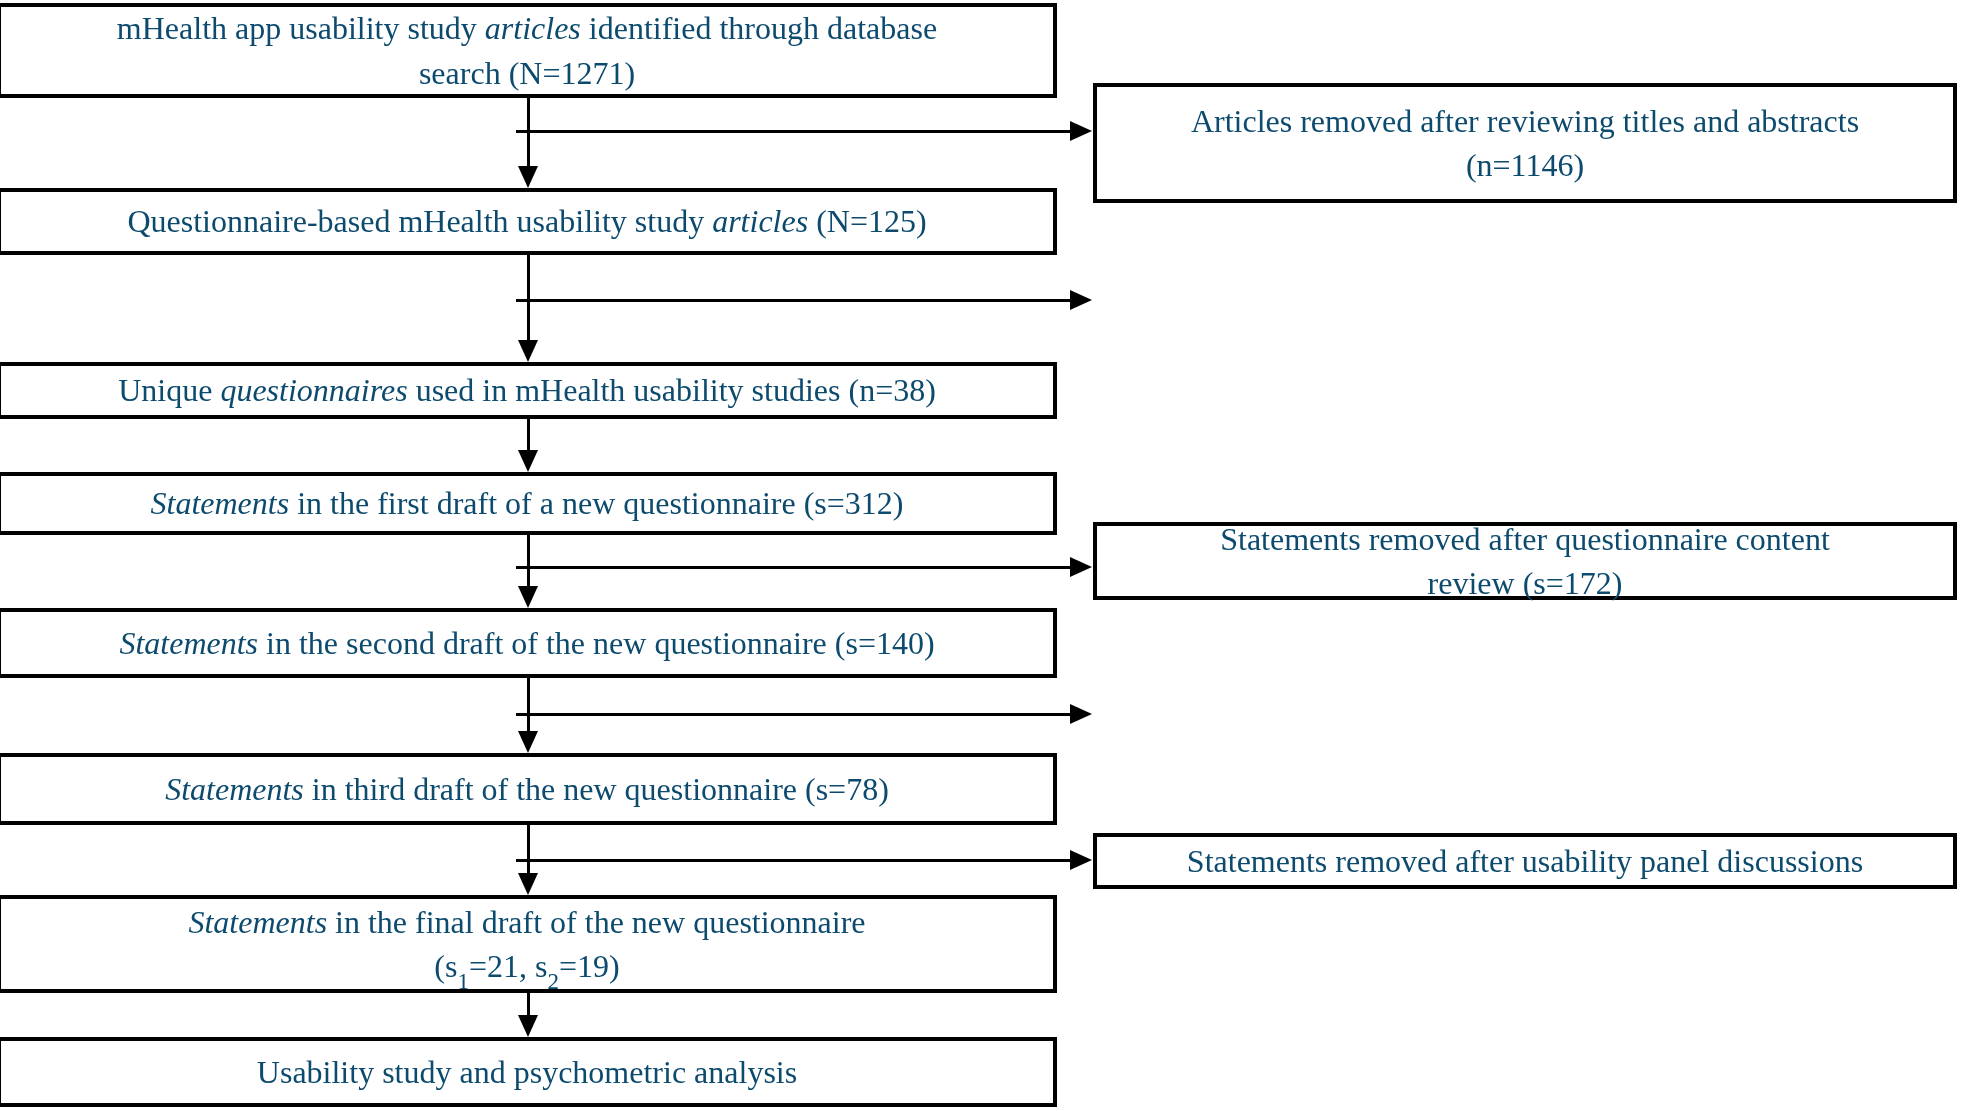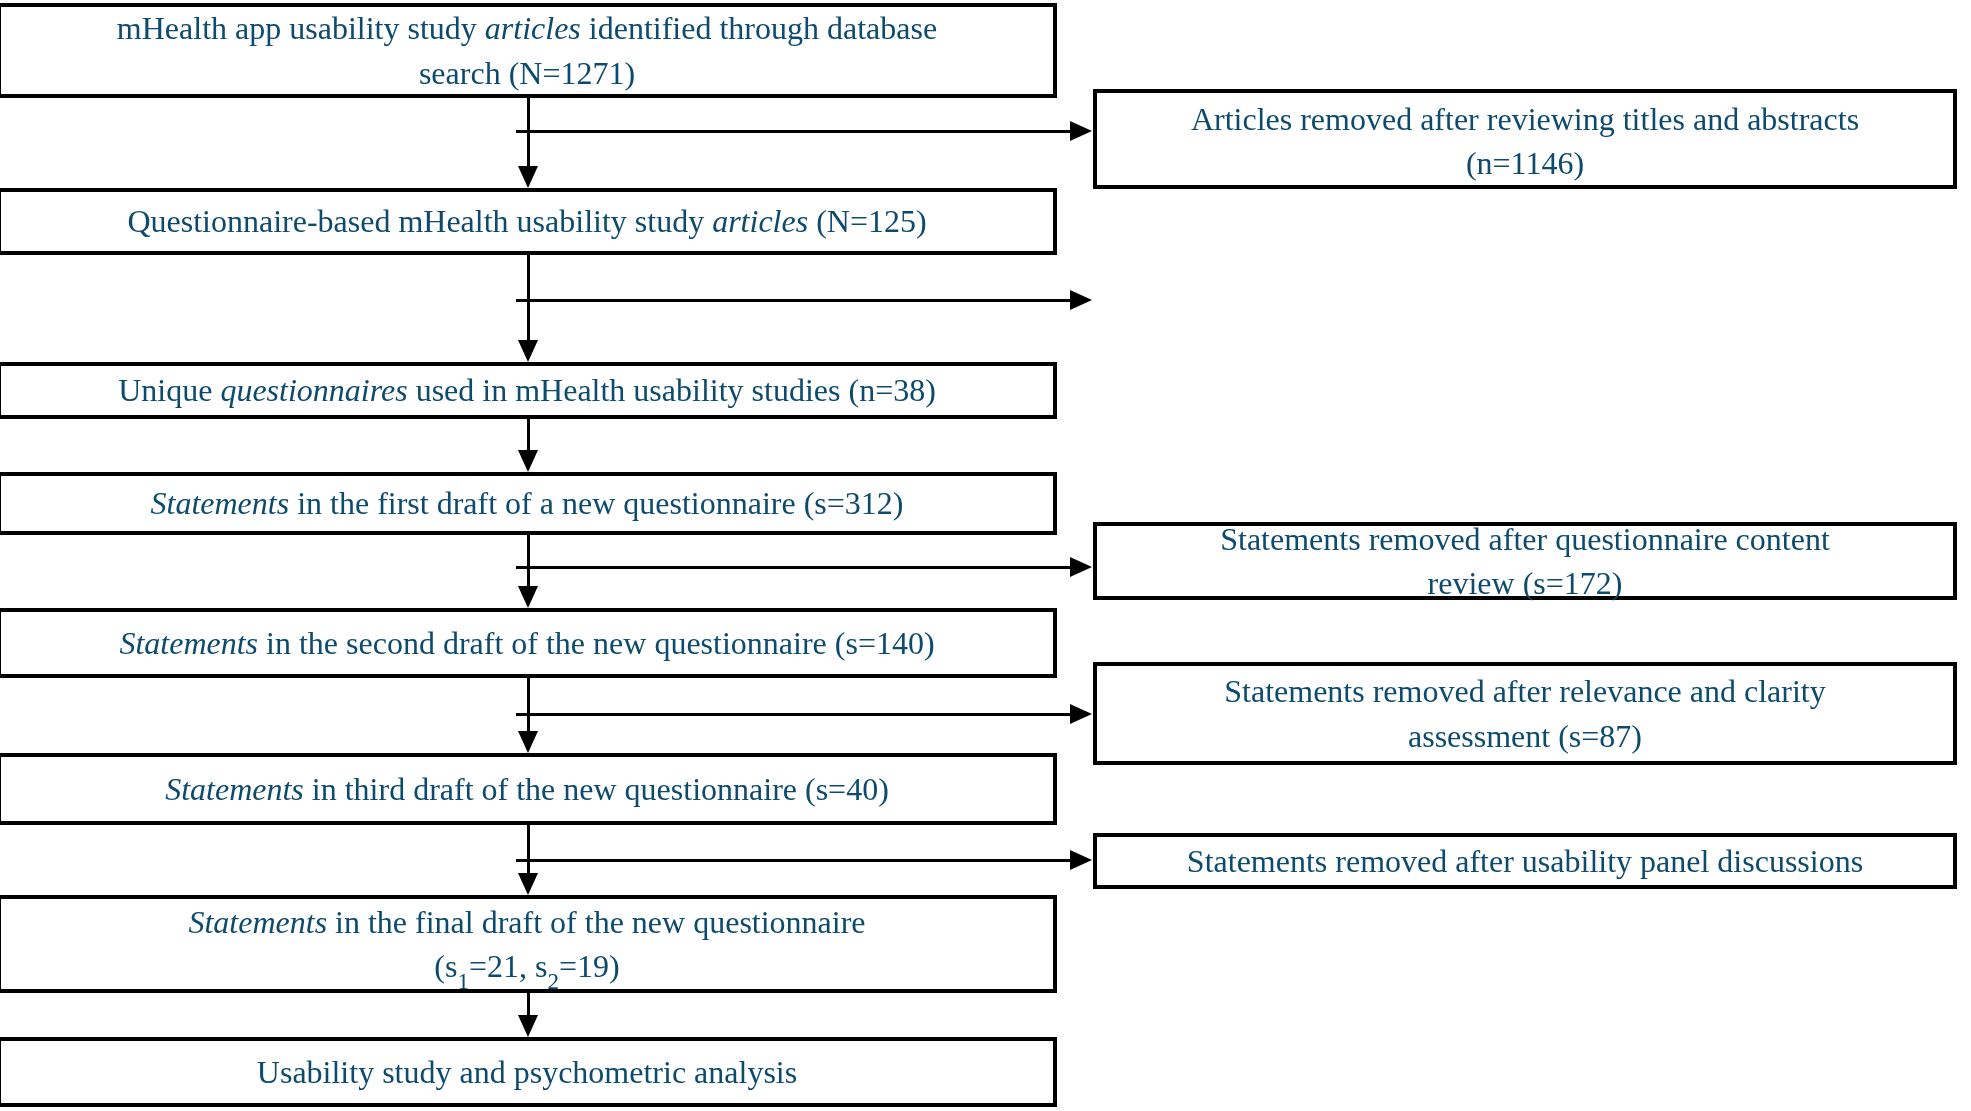--- a/index.html
+++ b/index.html
@@ -69,47 +69,43 @@
 
   <div class="box leftcol" style="top:472px; height:63px;">
     <span class="line"><span></span><i>Statements</i><span> in the first draft of a new questionnaire (s=312)</span></span>
   </div>
 
   <div class="box leftcol" style="top:608px; height:70px;">
     <span class="line"><span></span><i>Statements</i><span> in the second draft of the new questionnaire (s=140)</span></span>
   </div>
 
   <div class="box leftcol" style="top:753px; height:72px;">
-    <span class="line"><span></span><i>Statements</i><span> in third draft of the new questionnaire (s=40)</span></span>
+    <span class="line"><span></span><i>Statements</i><span> in third draft of the new questionnaire (s=78)</span></span>
   </div>
 
   <div class="box leftcol" style="top:895px; height:98px;">
     <span class="line"><span></span><i>Statements</i><span> in the final draft of the new questionnaire</span></span>
     <span class="line"><span>(s</span><sub>1</sub><span>=21, s</span><sub>2</sub><span>=19)</span></span>
   </div>
 
   <div class="box leftcol" style="top:1037px; height:70px;">
     <span class="line">Usability study and psychometric analysis</span>
   </div>
 
-  <div class="box rightcol" style="top:89px; height:100px;justify-content:flex-end;">
+  <div class="box rightcol" style="top:83px; height:120px;">
     <span class="line">Articles removed after reviewing titles and abstracts</span>
     <span class="line">(n=1146)</span>
   </div>
 
 
   <div class="box rightcol" style="top:522px; height:78px;">
     <span class="line">Statements removed after questionnaire content</span>
     <span class="line">review (s=172)</span>
   </div>
 
-  <div class="box rightcol" style="top:662px; height:103px;">
-    <span class="line">Statements removed after relevance and clarity</span>
-    <span class="line">assessment (s=87)</span>
-  </div>
 
   <div class="box rightcol" style="top:833px; height:56px;">
     <span class="line">Statements removed after usability panel discussions</span>
   </div>
 
   <div class="vline" style="top:97px; height:71px;"></div>
   <div class="head-down" style="top:166px;"></div>
 
   <div class="vline" style="top:255px; height:86px;"></div>
   <div class="head-down" style="top:340px;"></div>

